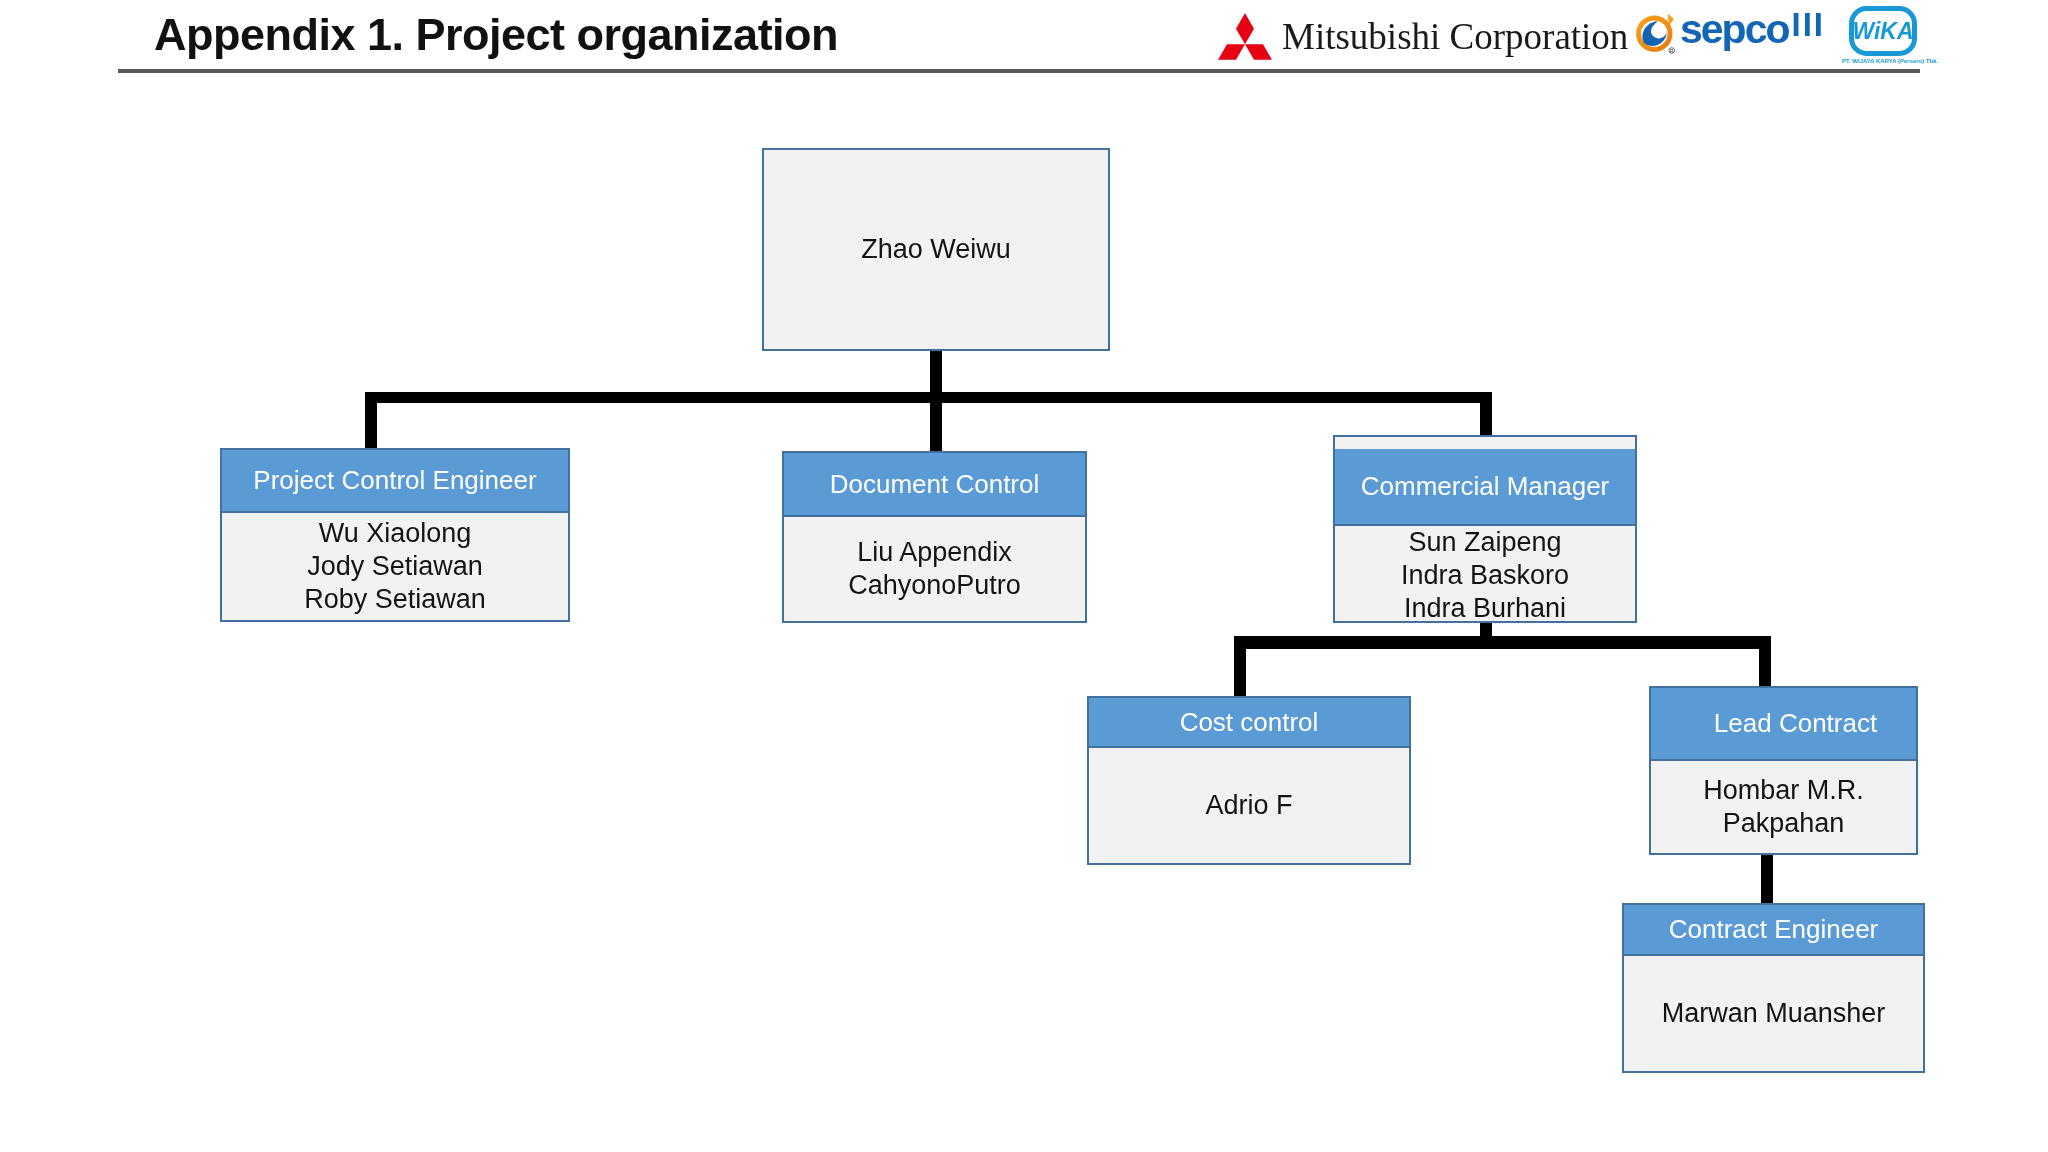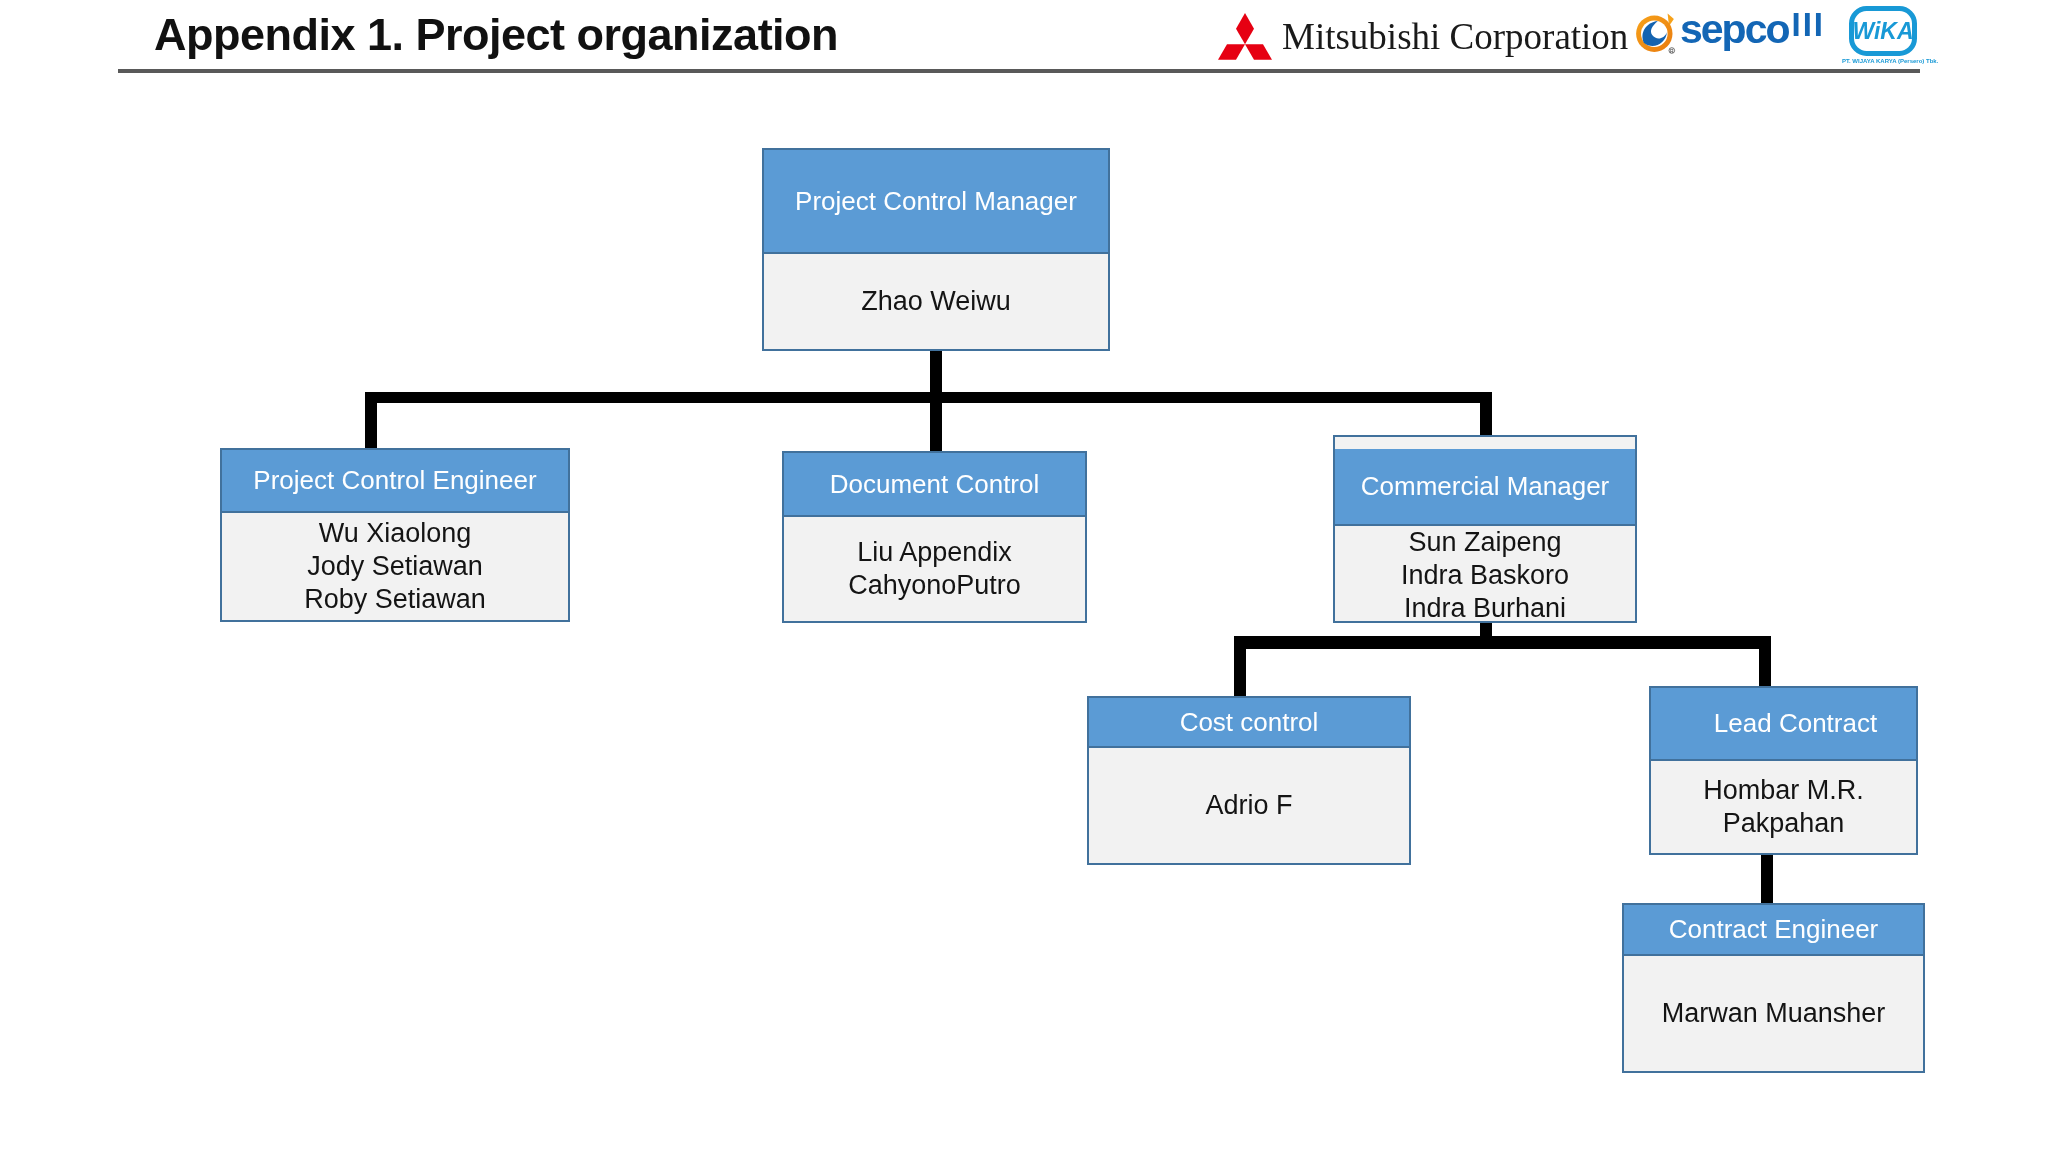--- a/index.html
+++ b/index.html
@@ -99,21 +99,20 @@
   <div class="conn" id="c-t2-bar"></div>
   <div class="conn" id="c-left-v"></div>
   <div class="conn" id="c-right-v"></div>
   <div class="conn" id="c-cm-v"></div>
   <div class="conn" id="c-t3-bar"></div>
   <div class="conn" id="c-cc-v"></div>
   <div class="conn" id="c-lc-v"></div>
   <div class="conn" id="c-ce-v"></div>
 
   <div class="node" id="n-pcm">
-    <div class="node-header">Project Control Manager</div>
     <div class="node-body">
         <div>Zhao Weiwu</div>
       </div>
   </div>
 
   <div class="node" id="n-pce">
     <div class="node-header">Project Control Engineer</div>
     <div class="node-body">
         <div>Wu Xiaolong</div>
         <div>Jody Setiawan</div>

